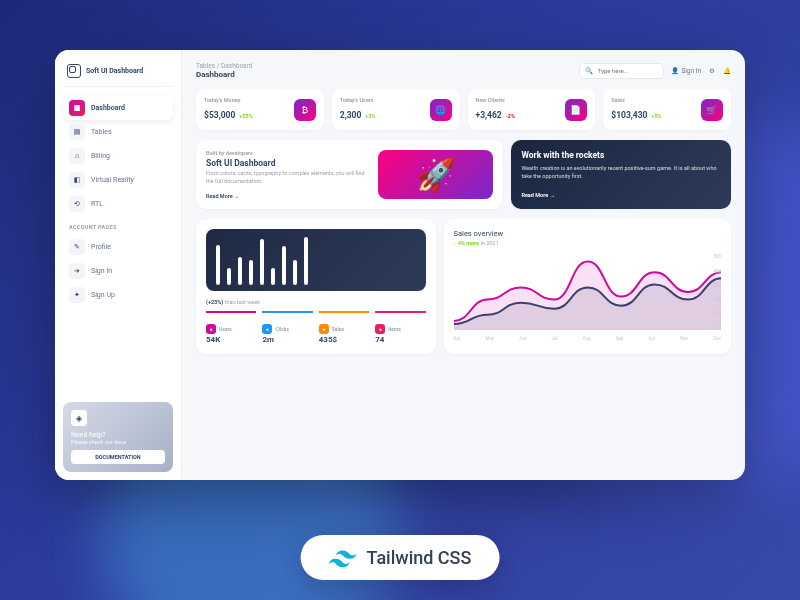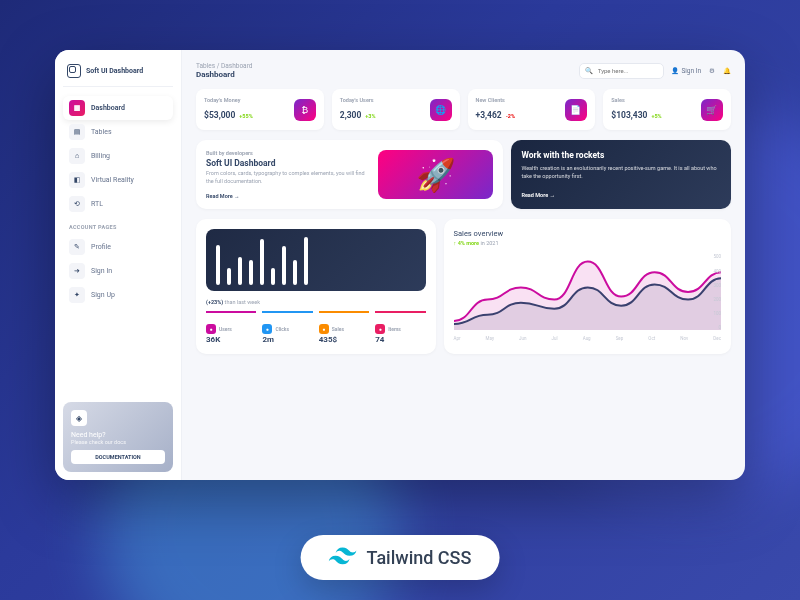--- a/index.html
+++ b/index.html
@@ -60,21 +60,21 @@
 .mini{border-top:2px solid;padding-top:3px}
 .mini .ico{width:10px;height:10px;border-radius:3px;display:inline-flex;align-items:center;justify-content:center;font-size:5px;color:#fff;margin-right:3px}
 .mini .ml{font-size:5px;color:#9aa2b1;font-weight:600}
 .mini .mv{font-size:8px;color:#344767;font-weight:700;display:block}
 .sales-card h3{font-size:7.5px;color:#344767;font-weight:400}
 .sales-sub{font-size:5.5px;color:#9aa2b1;margin-top:2px}
 .sales-sub .up{color:#82d616;font-weight:700}
 .line-chart{height:88px;margin-top:8px;position:relative}
 .xaxis{display:flex;justify-content:space-between;font-size:4.5px;color:#c5c9d4;margin-top:2px}
 .yaxis{position:absolute;right:0;top:0;bottom:12px;display:flex;flex-direction:column;justify-content:space-between;font-size:4.5px;color:#c5c9d4;text-align:right}
-.pill{position:absolute;bottom:20px;left:50%;transform:translateX(-50%);background:#fff;border-radius:30px;padding:12px 28px;display:flex;align-items:flex-start;gap:10px;box-shadow:0 10px 30px rgba(0,0,0,.2)}
+.pill{position:absolute;bottom:20px;left:50%;transform:translateX(-50%);background:#fff;border-radius:30px;padding:12px 28px;display:flex;align-items:flex-end;gap:10px;box-shadow:0 10px 30px rgba(0,0,0,.2)}
 .pill-text{font-size:18px;color:#334155;font-weight:500}
 .tw-logo{width:28px;height:18px}
 </style>
 </head>
 <body>
 
 <div class="blob blob1"></div>
 <div class="blob blob2"></div>
 
 <div class="frame">
@@ -203,21 +203,21 @@
             <div class="bar" style="height:56.00000000000001%"></div>
             <div class="bar" style="height:50%"></div>
             <div class="bar" style="height:92%"></div>
             <div class="bar" style="height:34%"></div>
             <div class="bar" style="height:78%"></div>
             <div class="bar" style="height:50%"></div>
             <div class="bar" style="height:96%"></div>
           </div>
         <div class="act-sub"><b>(+23%)</b> <span>than last week</span></div>
         <div class="act-stats" id="act-stats">
-            <div class="mini" style="border-color:#cb0c9f"><span class="ico" style="background:#cb0c9f">●</span><span class="ml">Users</span><span class="mv">36K</span></div>
+            <div class="mini" style="border-color:#cb0c9f"><span class="ico" style="background:#cb0c9f">●</span><span class="ml">Users</span><span class="mv">54K</span></div>
             <div class="mini" style="border-color:#2196f3"><span class="ico" style="background:#2196f3">●</span><span class="ml">Clicks</span><span class="mv">2m</span></div>
             <div class="mini" style="border-color:#fb8c00"><span class="ico" style="background:#fb8c00">●</span><span class="ml">Sales</span><span class="mv">435$</span></div>
             <div class="mini" style="border-color:#e91e63"><span class="ico" style="background:#e91e63">●</span><span class="ml">Items</span><span class="mv">74</span></div>
           </div>
       </div>
       <div class="card sales-card">
         <h3>Sales overview</h3>
         <div class="sales-sub"><span class="up">↑ 4% more</span> <span>in 2021</span></div>
         <div class="line-chart">
           <div class="yaxis" id="yaxis">

